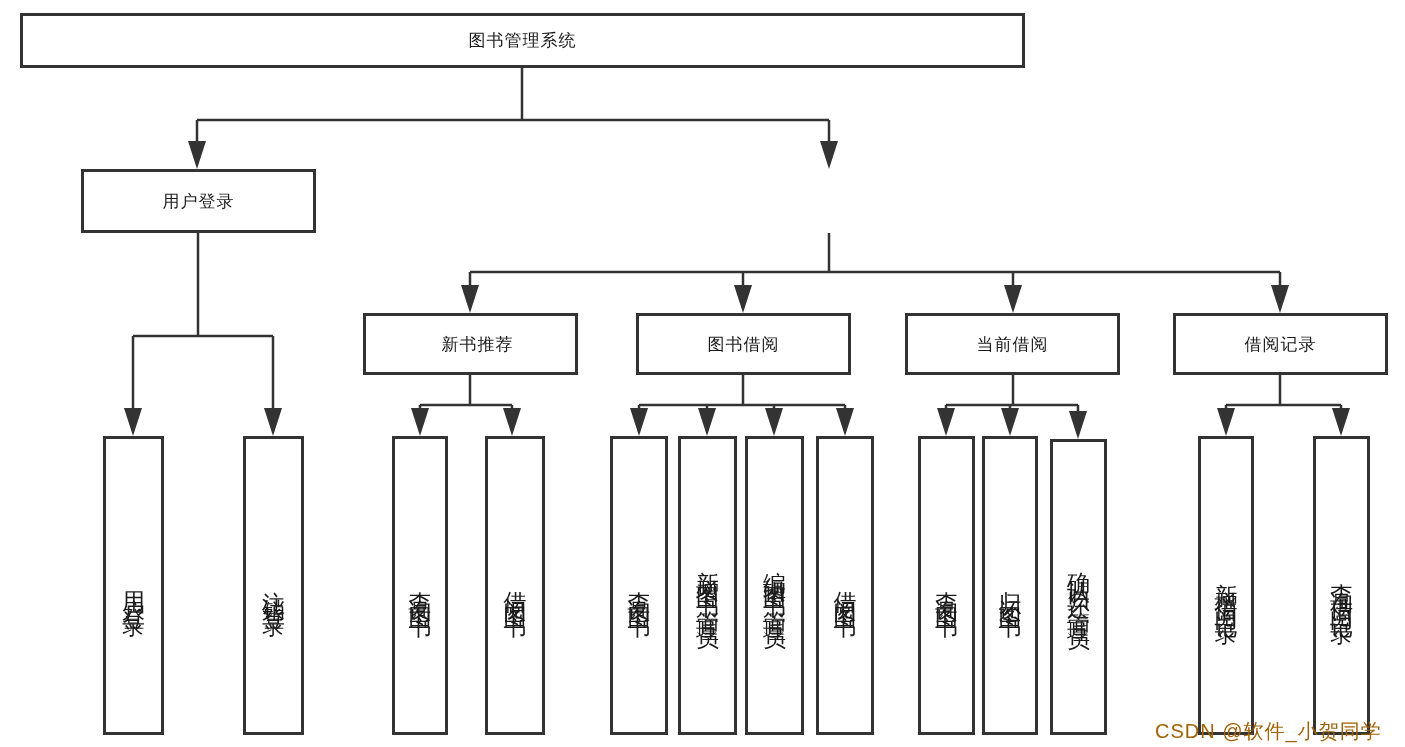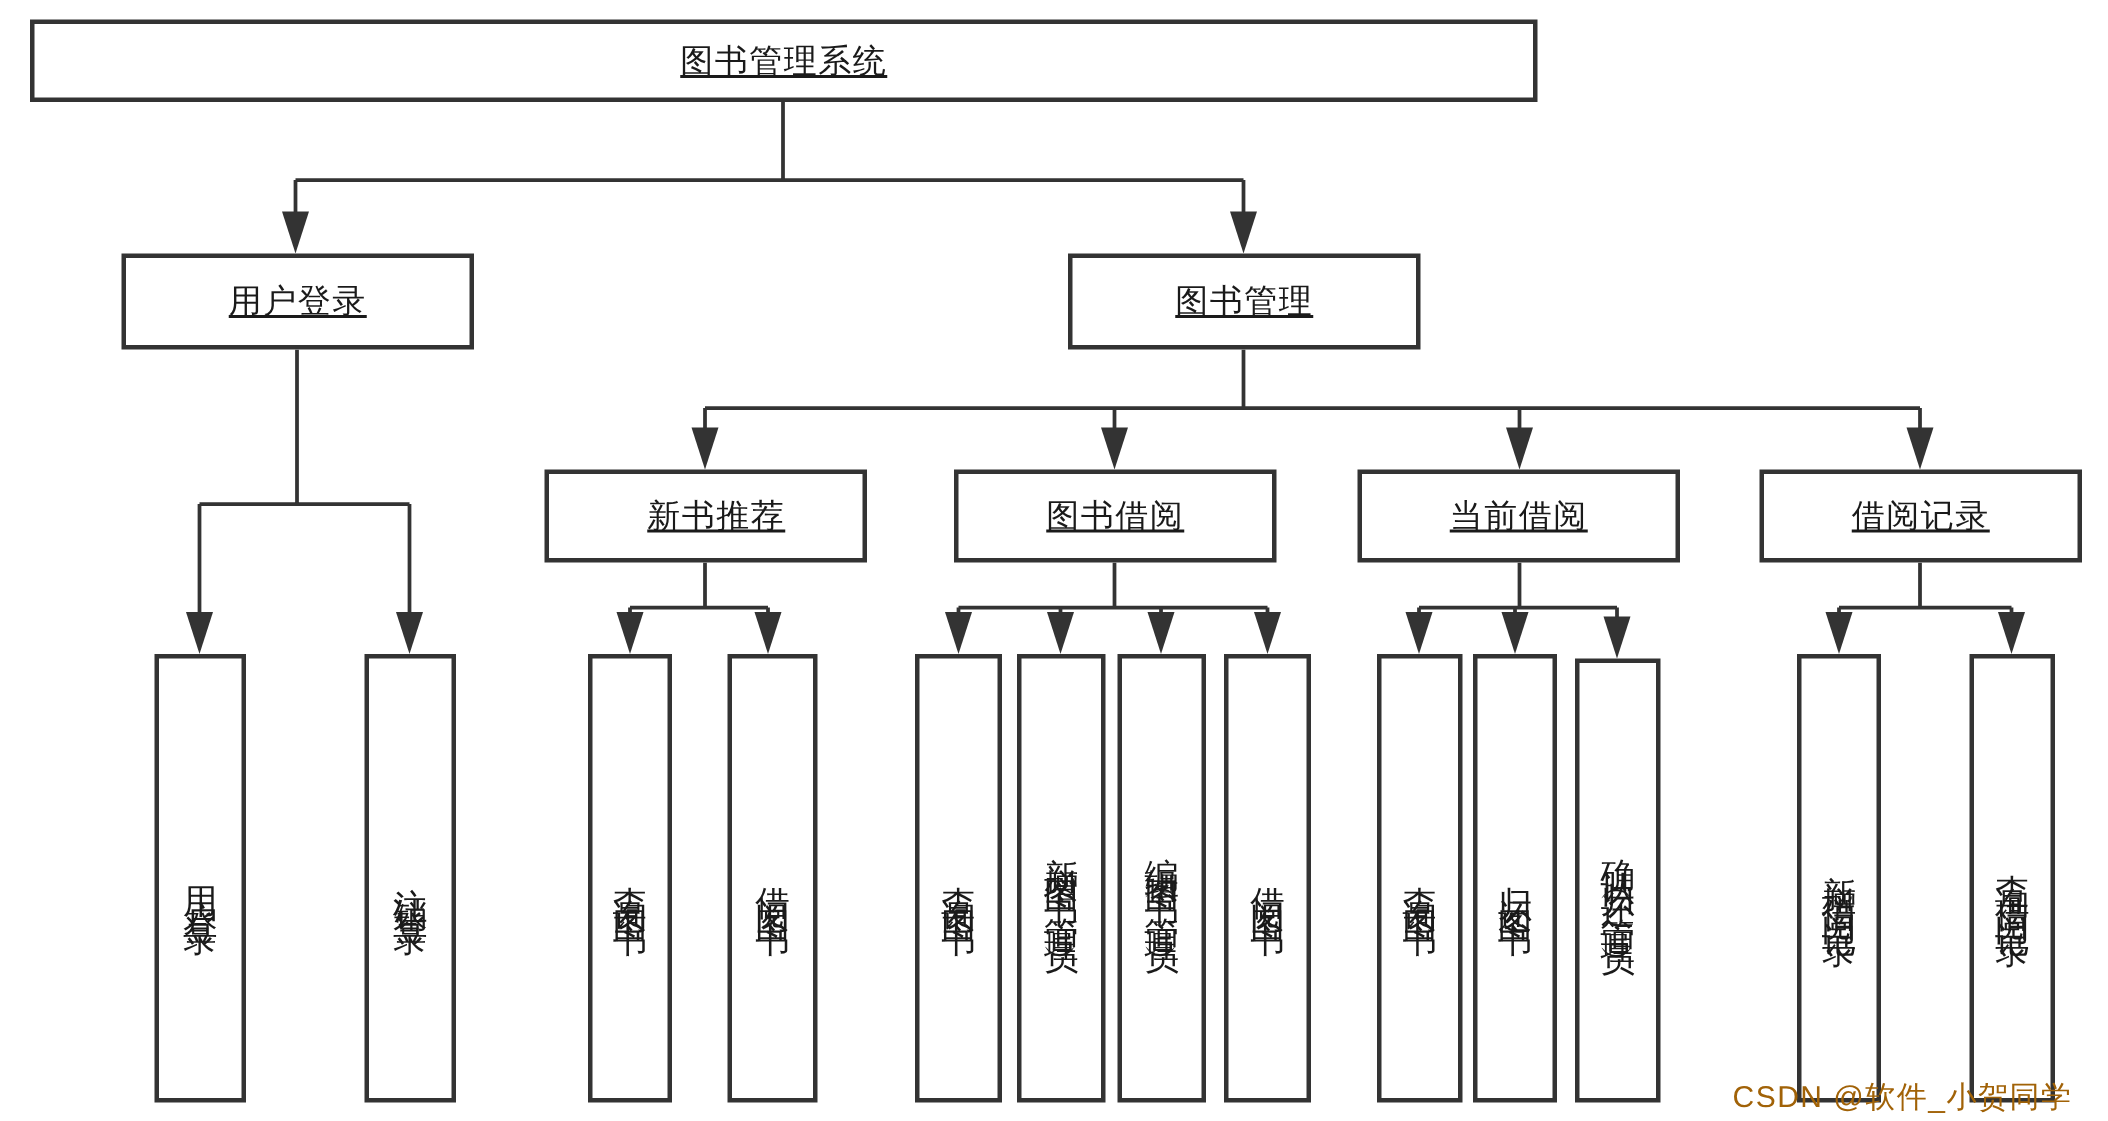--- a/index.html
+++ b/index.html
@@ -21,21 +21,21 @@
     position: absolute;
     box-sizing: border-box;
     border: 3px solid #333333;
     background: #ffffff;
     display: flex;
     align-items: center;
     justify-content: center;
     color: #1a1a1a;
     z-index: 1;
   }
-  .node.h { font-size: 22px; letter-spacing: 1px; text-decoration: underline; }
+  .node.h { font-size: 17px; letter-spacing: 1px; }
   .node.v {
     writing-mode: vertical-rl;
     text-orientation: mixed;
     font-size: 23px;
     letter-spacing: 8px;
     line-height: 1;
     padding-top: 6px;
   }
   .watermark {
     position: absolute;
@@ -104,21 +104,20 @@
       <polygon points="1001,408 1019,408 1010,436"></polygon>
       <polygon points="1069,411 1087,411 1078,439"></polygon>
       <polygon points="1217,408 1235,408 1226,436"></polygon>
       <polygon points="1332,408 1350,408 1341,436"></polygon>
     </g>
   </svg>
 
   <div class="node h n-root">图书管理系统</div>
 
   <div class="node h n-login">用户登录</div>
-  <div class="node h n-mgmt">图书管理</div>
 
   <div class="node h n-rec">新书推荐</div>
   <div class="node h n-cur">当前借阅</div>
   <div class="node h n-borrow">图书借阅</div>
   <div class="node h n-hist">借阅记录</div>
 
   <div class="node v l-1">用户登录</div>
   <div class="node v l-2">注销登录</div>
 
   <div class="node v l-3">查询图书</div>

